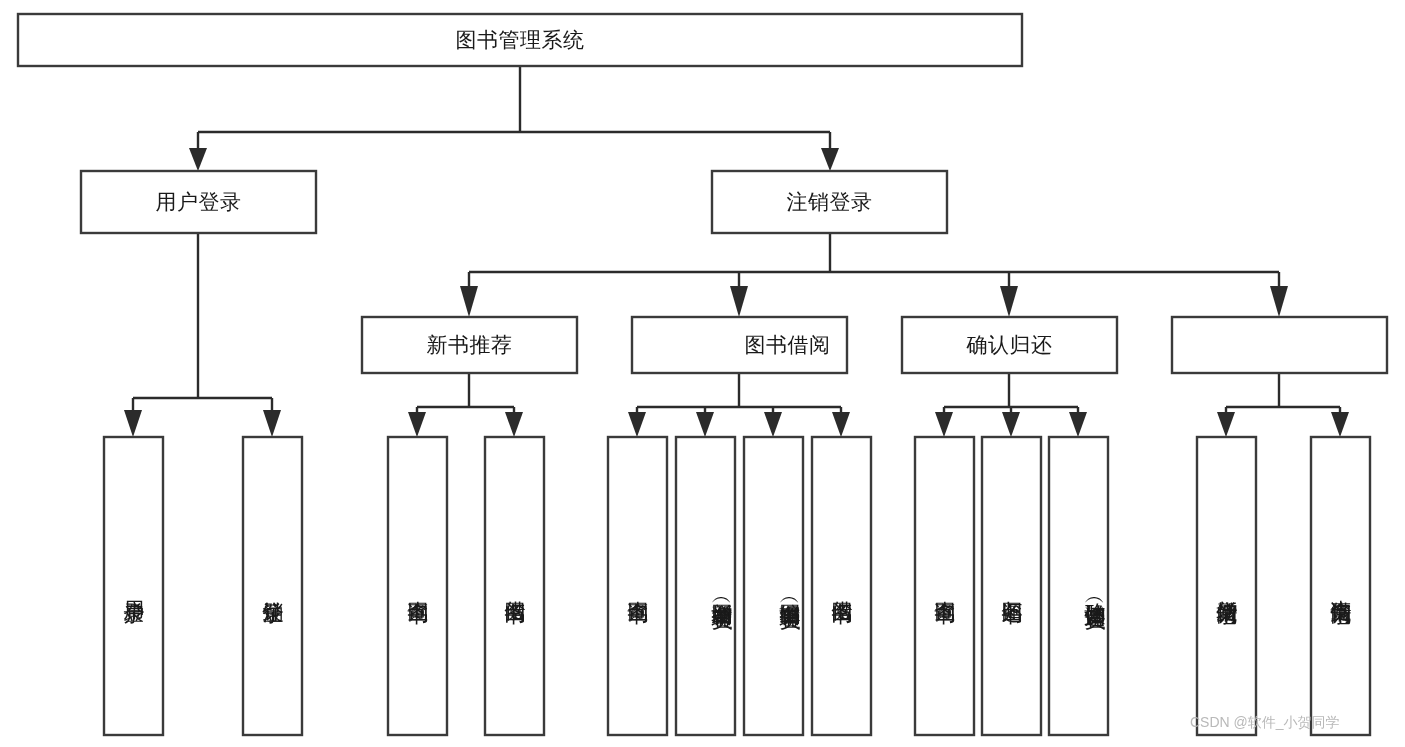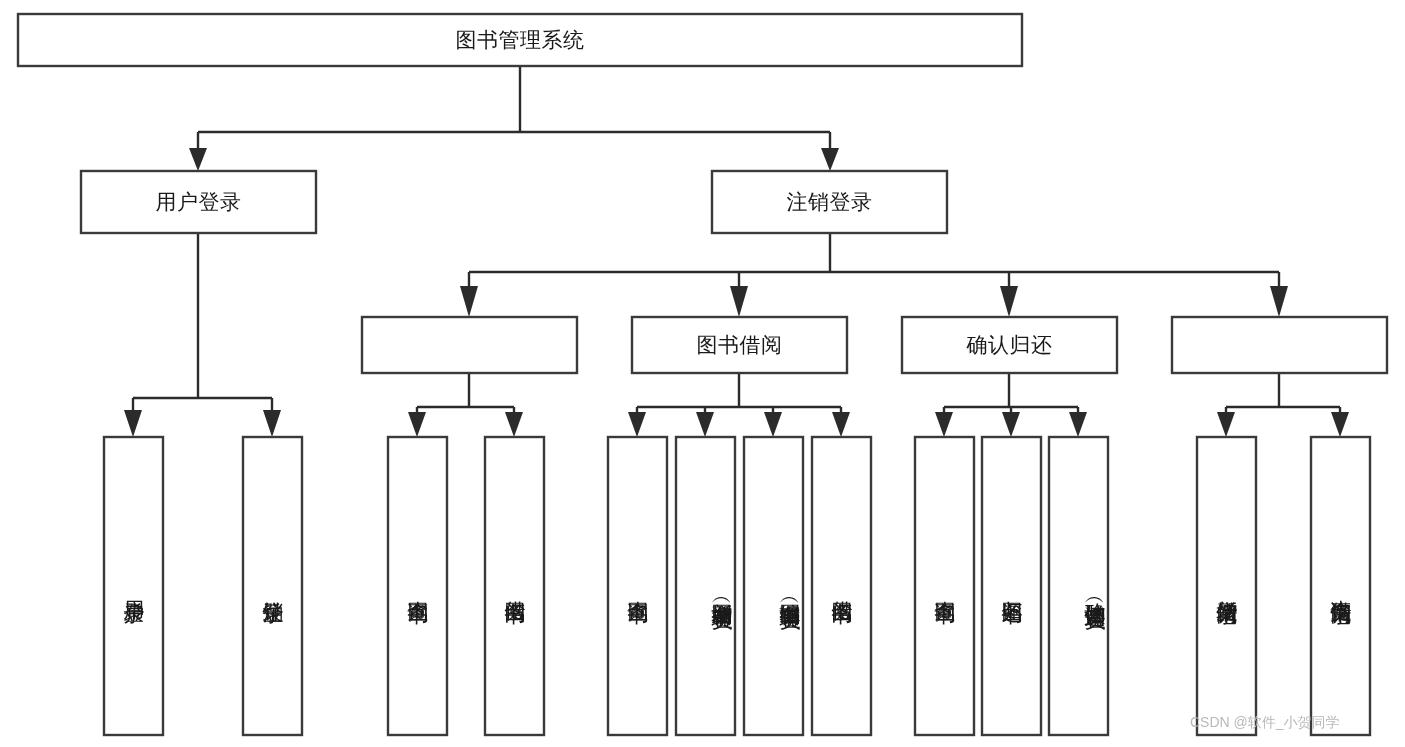--- a/index.html
+++ b/index.html
@@ -177,21 +177,22 @@
       <rect class="node-box" x="1197" y="437" width="59" height="298"></rect>
       <rect class="node-box" x="1311" y="437" width="59" height="298"></rect>
     </g>
   </svg>
 
   <div class="node-label-h" style="left:18px; top:14px; width:1004px; height:52px;">图书管理系统</div>
 
   <div class="node-label-h" style="left:81px; top:171px; width:235px; height:62px;">用户登录</div>
   <div class="node-label-h" style="left:712px; top:171px; width:235px; height:62px;">注销登录</div>
 
-  <div class="node-label-h" style="left:632px; top:317px; width:215px; height:56px;">图书借阅</div>
+  <div class="node-label-h" style="left:362px; top:317px; width:215px; height:56px;">新书推荐</div>
+  <div class="node-label-h" style="left:632px; top:317px; width:215px; height:56px;padding-left:48px;">图书借阅</div>
   <div class="node-label-h" style="left:902px; top:317px; width:215px; height:56px;">确认归还</div>
 
   <div class="node-label-v" style="left:104px; top:437px; width:59px; height:298px;">用户登录</div>
   <div class="node-label-v" style="left:243px; top:437px; width:59px; height:298px;">注销登录</div>
 
   <div class="node-label-v" style="left:388px; top:437px; width:59px; height:298px;">查询图书</div>
   <div class="node-label-v" style="left:485px; top:437px; width:59px; height:298px;">借阅图书</div>
 
   <div class="node-label-v" style="left:608px; top:437px; width:59px; height:298px;">查询图书</div>
   <div class="node-label-v" style="left:676px; top:437px; width:59px; height:298px; align-items:flex-start; padding-top:8px; box-sizing:border-box;">新增图书（管理员）</div>

